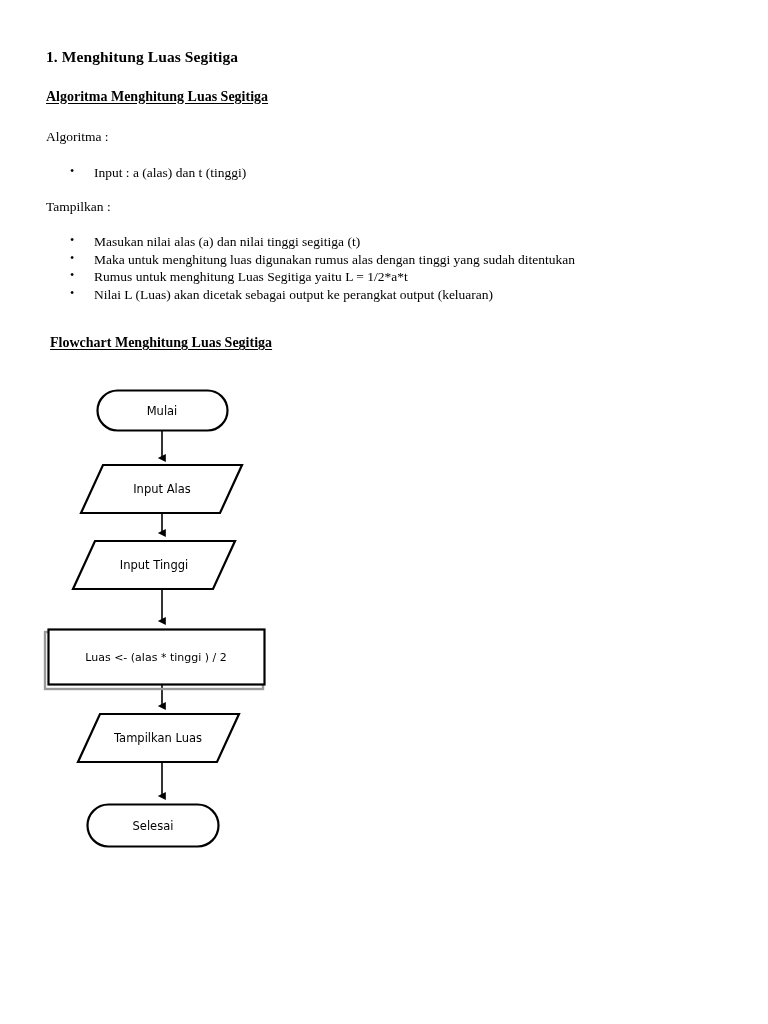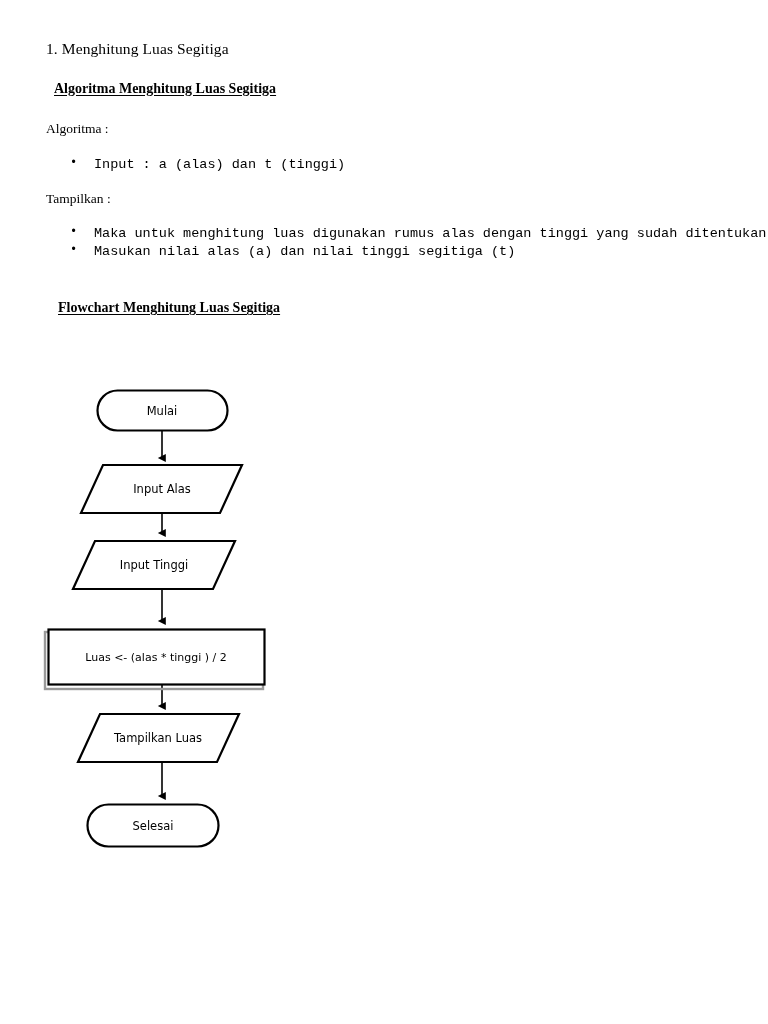--- a/index.html
+++ b/index.html
@@ -27,46 +27,45 @@
   
   .doc-body {
     position: absolute;
     left: 46px;
     top: 40px;
     width: 660px;
   }
 
   .title {
     font-size: 15.5px;
-    font-weight: normal;
+    font-weight: bold;
     letter-spacing: 0.1px;
-    margin: 0 0 22px 0;
+    margin: 8px 0 22px 0;
     line-height: 1.2;
   }
 
   .subhead {
     font-size: 14px;
     font-weight: bold;
     text-decoration: underline;
     text-underline-offset: 2px;
-    margin: 0 0 24px 8px;
+    margin: 0 0 24px 0;
     line-height: 1.2;
   }
 
   .lead {
     font-size: 13.5px;
     margin: 0 0 18px 0;
     line-height: 1.2;
   }
 
   ul.bullets {
     list-style: none;
     margin: 0 0 18px 0;
     padding: 0;
-    font-family: Liberation Mono, monospace;
   }
   ul.bullets li {
     font-size: 13.5px;
     line-height: 17.5px;
     padding-left: 48px;
     position: relative;
     white-space: nowrap;
   }
   ul.bullets li::before {
     content: "\2022";
@@ -76,21 +75,21 @@
     font-size: 12px;
   }
 
   .gap-after-list { height: 10px; }
 
   .flow-head {
     font-size: 14px;
     font-weight: bold;
     text-decoration: underline;
     text-underline-offset: 2px;
-    margin: 12px;
+    margin: 4px;
     line-height: 1.2;
   }
 
   
   .flowchart {
     position: absolute;
     left: 0;
     top: 378px;
     width: 768px;
     height: 490px;
@@ -122,22 +121,24 @@
 
     <p class="lead">Algoritma :</p>
 
     <ul class="bullets">
       <li>Input : a (alas) dan t (tinggi)</li>
     </ul>
 
     <p class="lead">Tampilkan :</p>
 
     <ul class="bullets">
+      <li>Masukan nilai alas (a) dan nilai tinggi segitiga (t)</li>
       <li>Maka untuk menghitung luas digunakan rumus alas dengan tinggi yang sudah ditentukan</li>
-      <li>Masukan nilai alas (a) dan nilai tinggi segitiga (t)</li>
+      <li>Rumus untuk menghitung Luas Segitiga yaitu L = 1/2*a*t</li>
+      <li>Nilai L (Luas) akan dicetak sebagai output ke perangkat output (keluaran)</li>
     </ul>
 
     <div class="gap-after-list"></div>
 
     <h2 class="flow-head">Flowchart Menghitung Luas Segitiga</h2>
   </div>
 
   <div class="flowchart">
     <svg width="768" height="490" viewBox="0 0 768 490" xmlns="http://www.w3.org/2000/svg">
 

